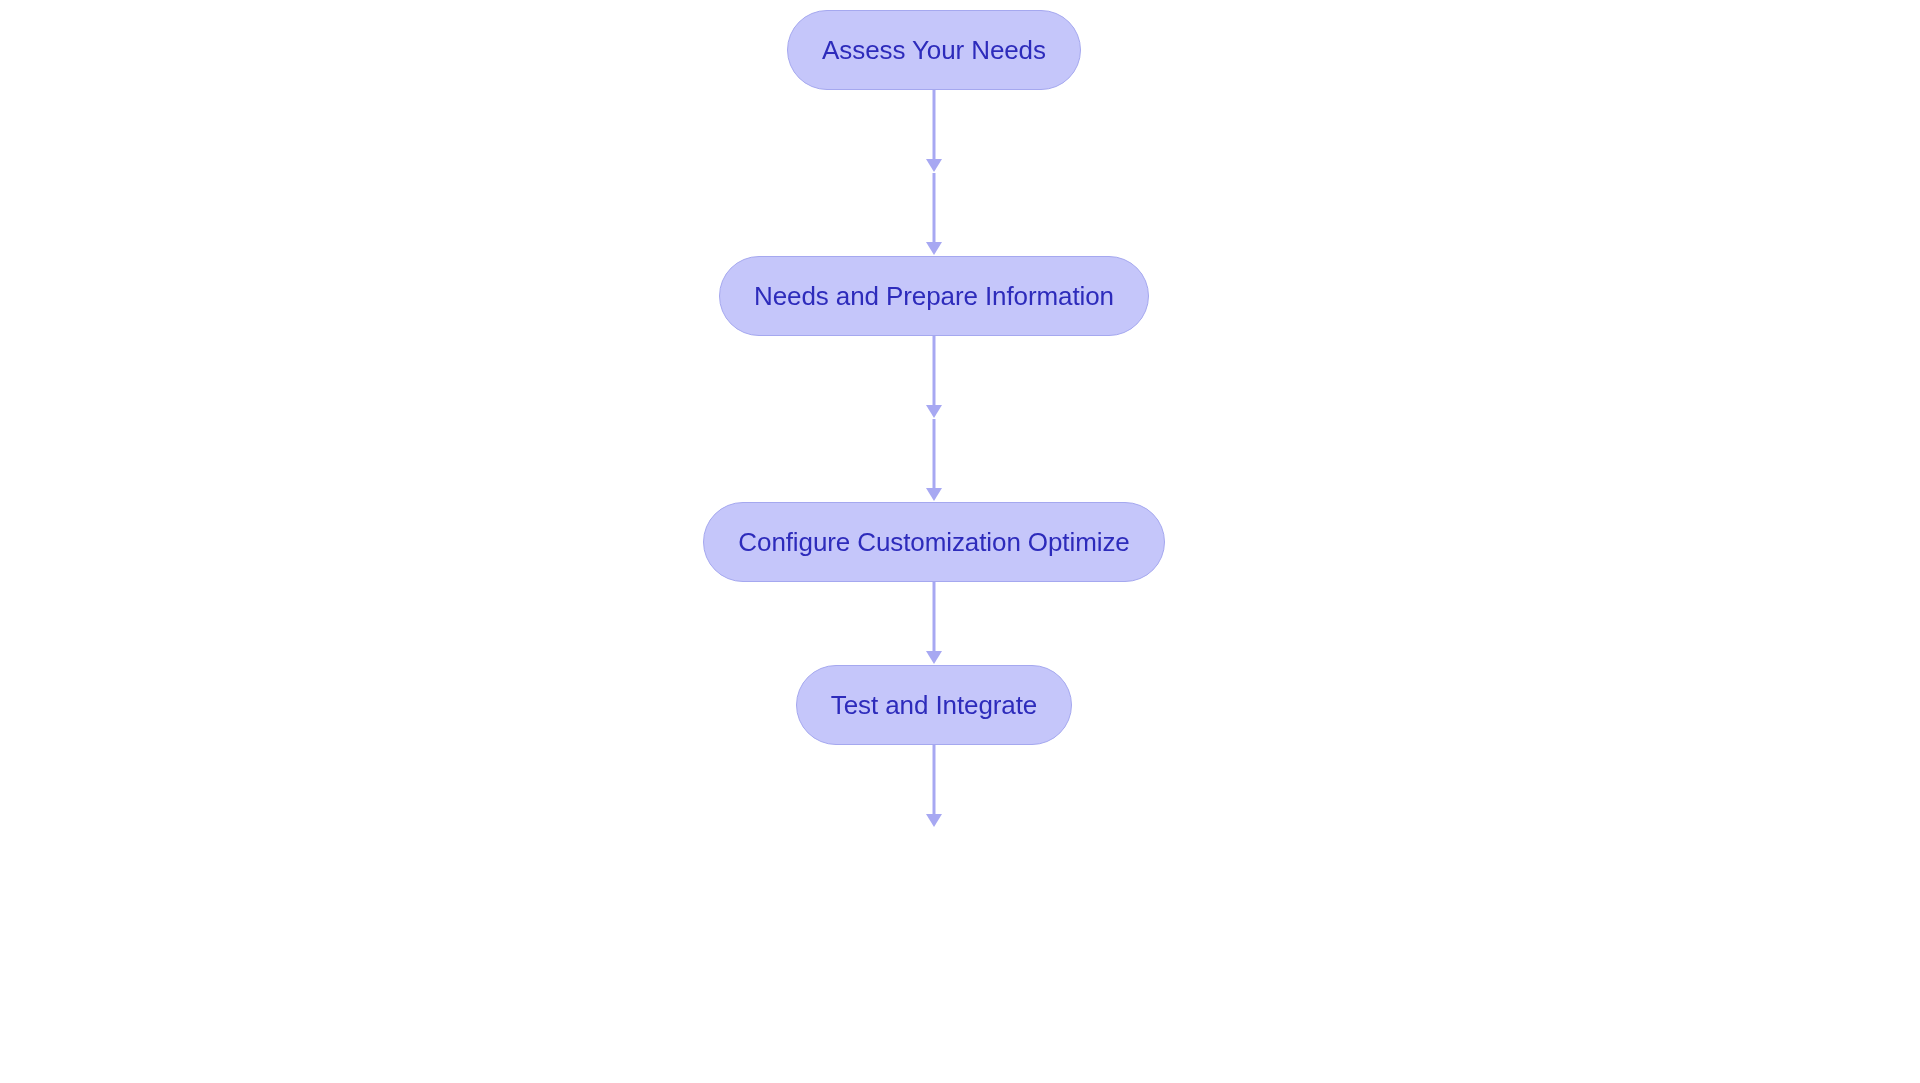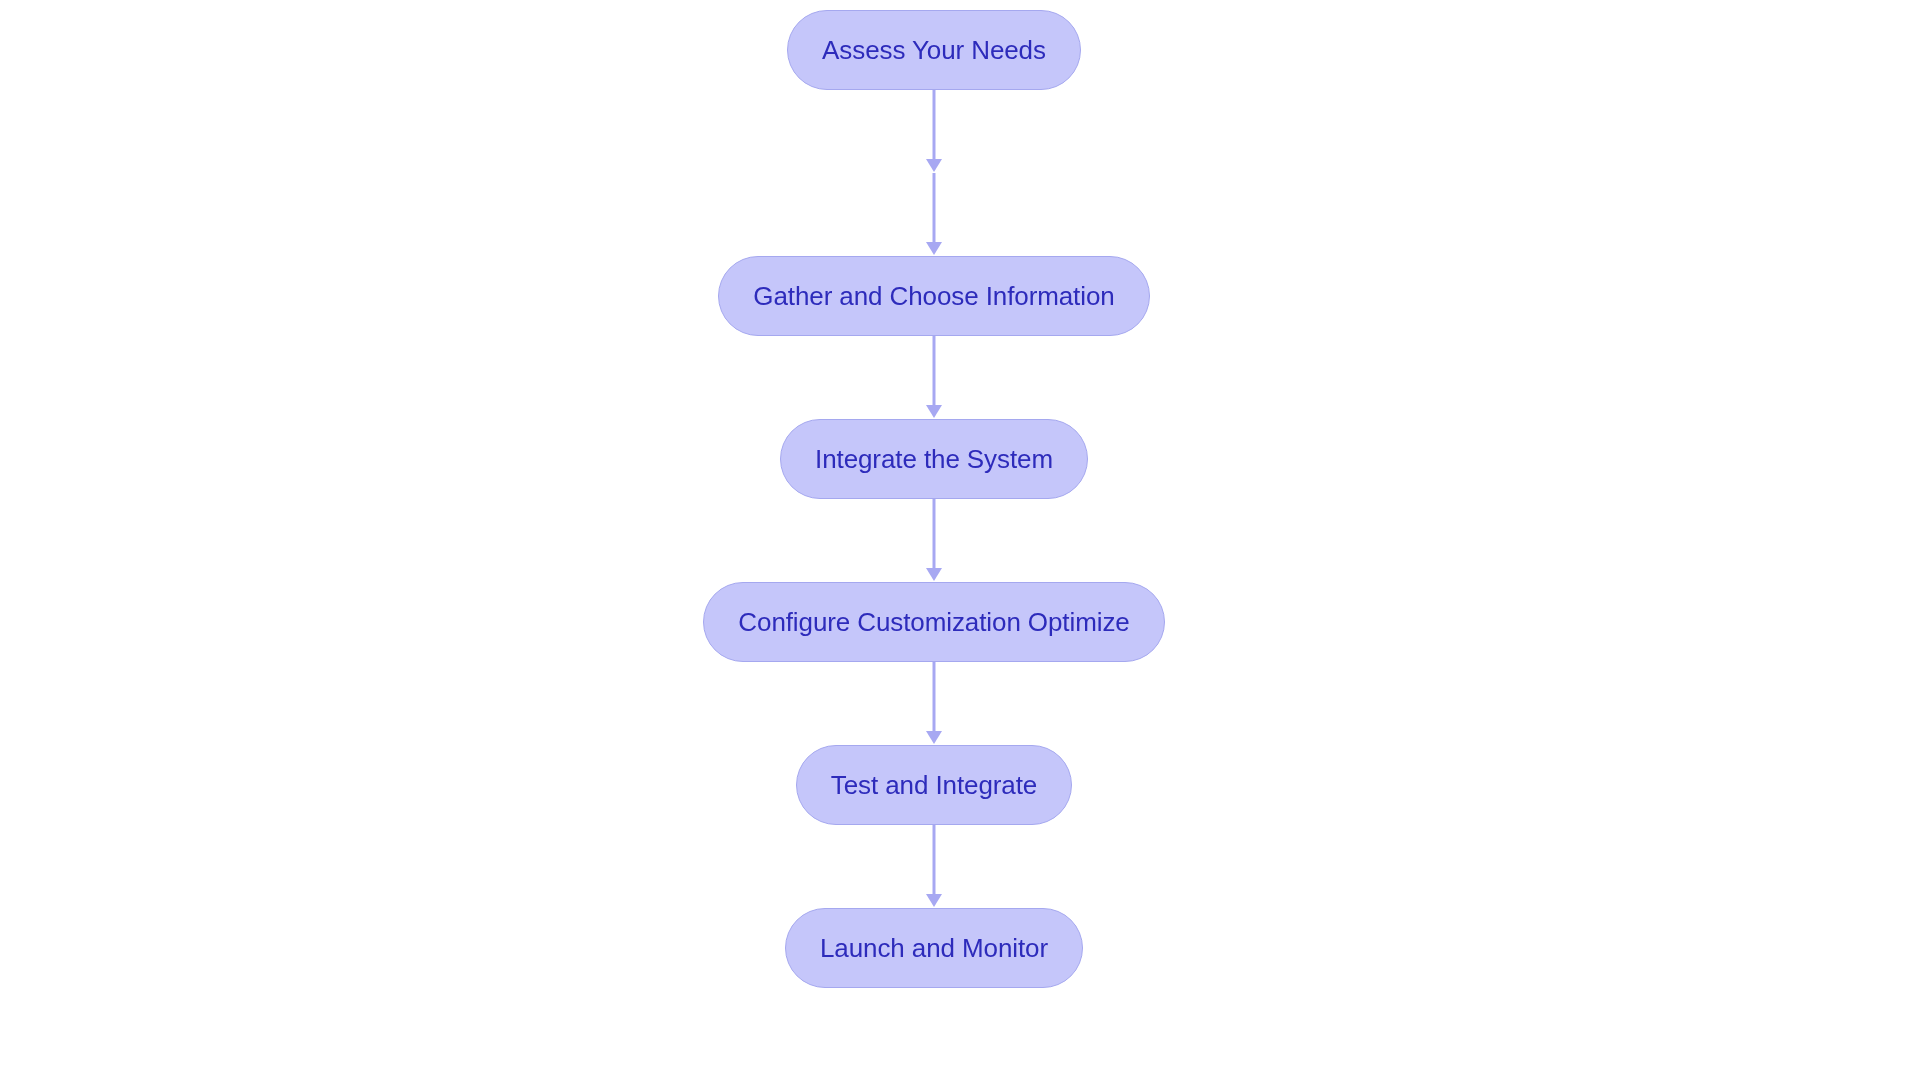--- a/index.html
+++ b/index.html
@@ -89,31 +89,28 @@
       <polygon class="conn-head" points="3,69 19,69 11,82"></polygon>
     </svg>
 
 
     <svg class="connector" viewBox="0 0 22 83">
       <line class="conn-line" x1="11" y1="0" x2="11" y2="71"></line>
       <polygon class="conn-head" points="3,69 19,69 11,82"></polygon>
     </svg>
 
     <div class="node">
-      <span class="node-label">Gather and Choose Information</span>
+      <span class="node-label">Needs and Prepare Information</span>
     </div>
 
     <svg class="connector" viewBox="0 0 22 83">
       <line class="conn-line" x1="11" y1="0" x2="11" y2="71"></line>
       <polygon class="conn-head" points="3,69 19,69 11,82"></polygon>
     </svg>
 
-    <div class="node">
-      <span class="node-label">Integrate the System</span>
-    </div>
 
     <svg class="connector" viewBox="0 0 22 83">
       <line class="conn-line" x1="11" y1="0" x2="11" y2="71"></line>
       <polygon class="conn-head" points="3,69 19,69 11,82"></polygon>
     </svg>
 
     <div class="node">
       <span class="node-label">Configure Customization Optimize</span>
     </div>
 
@@ -124,18 +121,15 @@
 
     <div class="node">
       <span class="node-label">Test and Integrate</span>
     </div>
 
     <svg class="connector" viewBox="0 0 22 83">
       <line class="conn-line" x1="11" y1="0" x2="11" y2="71"></line>
       <polygon class="conn-head" points="3,69 19,69 11,82"></polygon>
     </svg>
 
-    <div class="node">
-      <span class="node-label">Launch and Monitor</span>
-    </div>
 
   </div>
 </div>
 
 </body></html>

